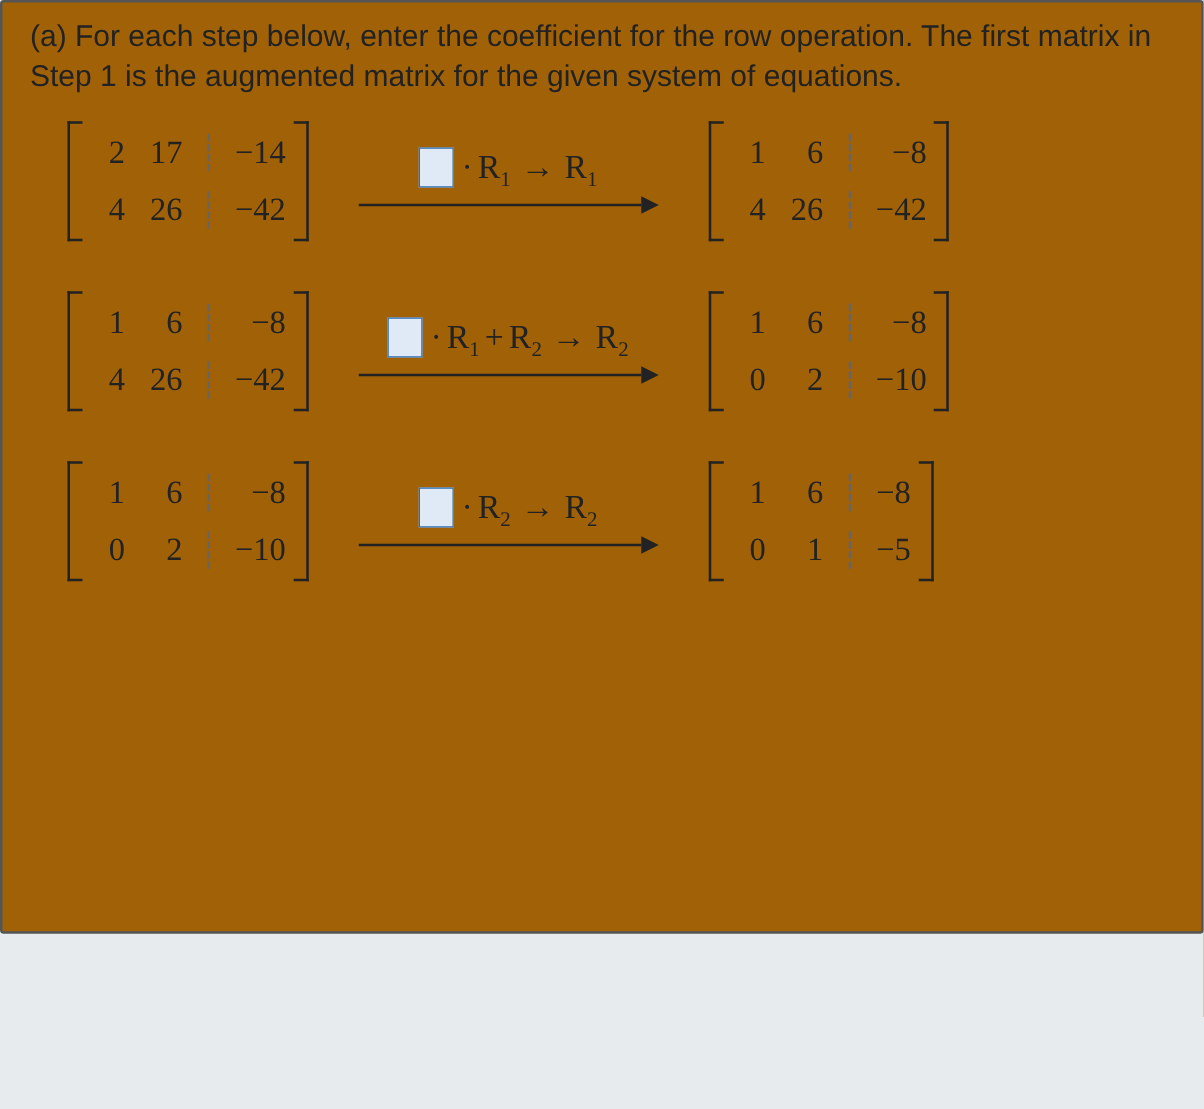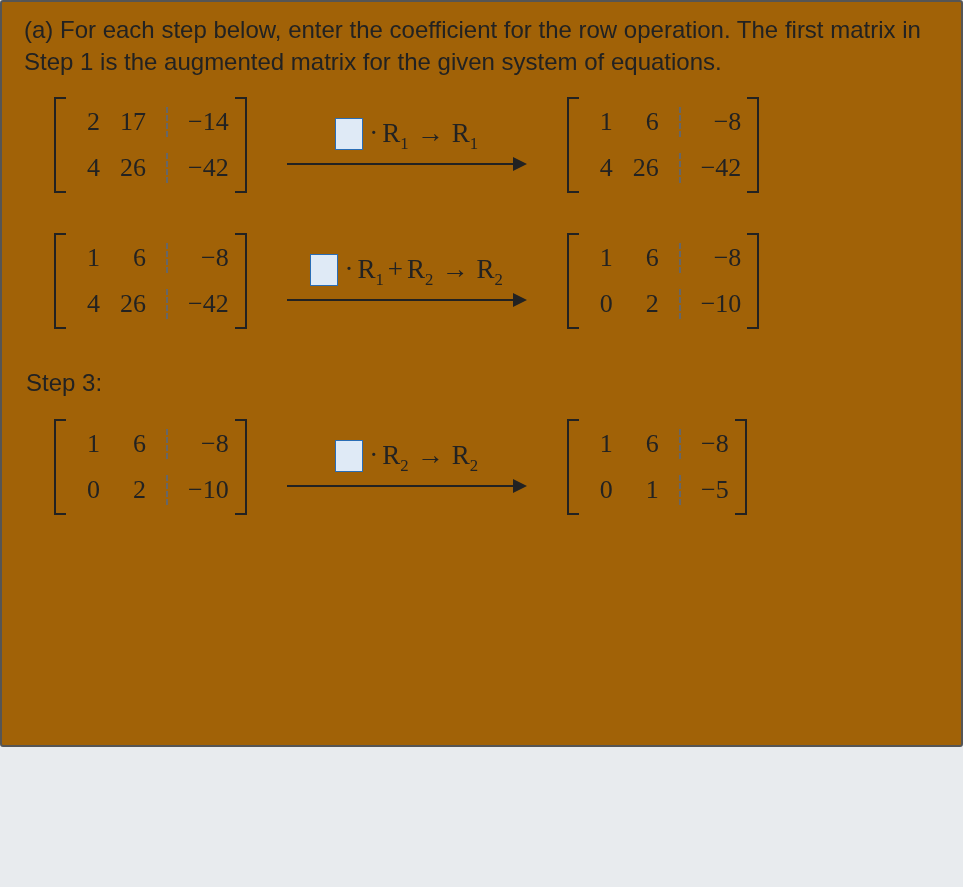--- a/index.html
+++ b/index.html
@@ -230,21 +230,20 @@
         <span class="mcell">−8</span>
         <span class="mcell">0</span>
         <span class="mcell">2</span>
         <span class="bar"></span>
         <span class="mcell">−10</span>
       </div>
       <div class="mbracket right"></div>
     </div>
   </div>
 
-  <div class="step-label">Step 3:</div>
   <div class="step-row last">
     <div class="matrix">
       <div class="mbracket left"></div>
       <div class="mbody">
         <span class="mcell">1</span>
         <span class="mcell">6</span>
         <span class="bar"></span>
         <span class="mcell">−8</span>
         <span class="mcell">0</span>
         <span class="mcell">2</span>

